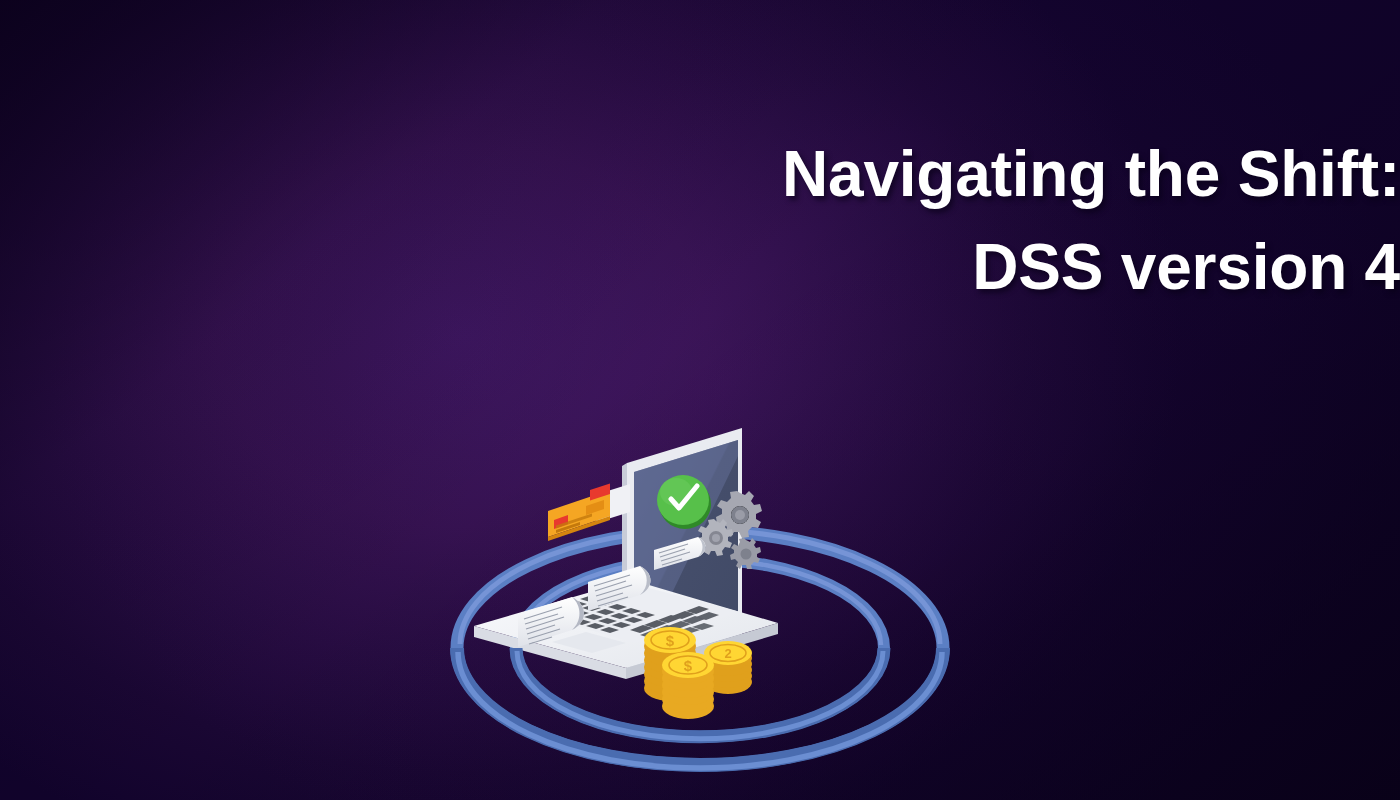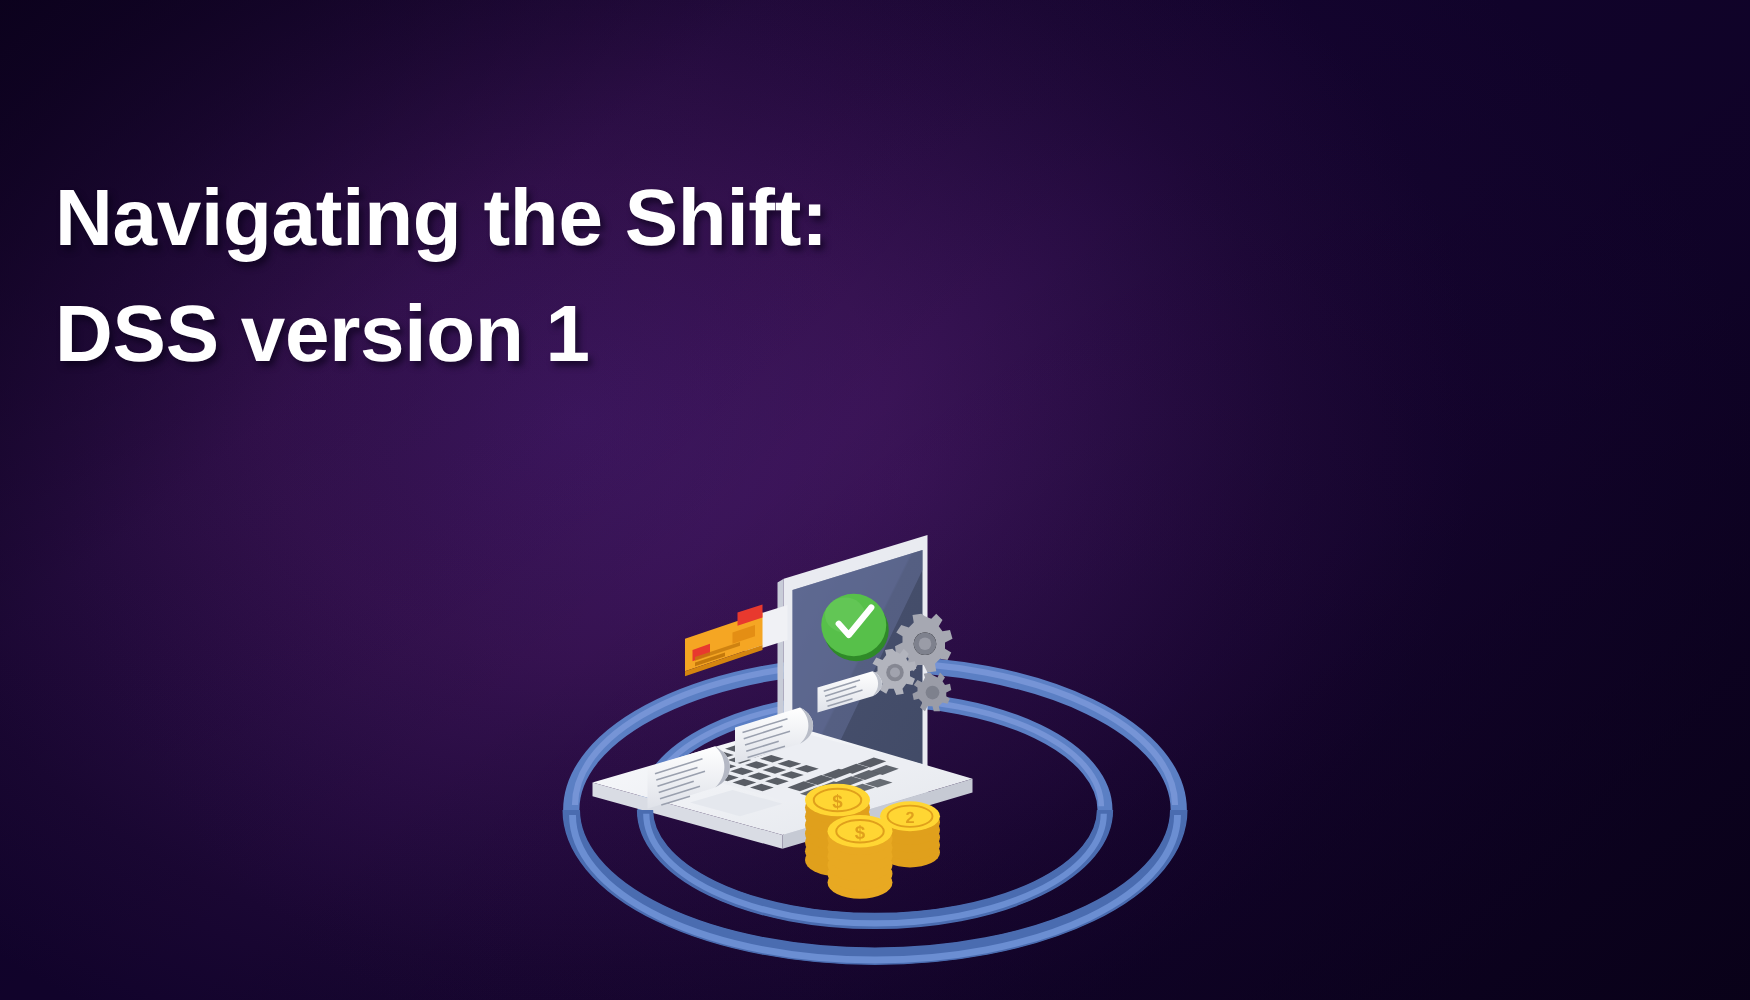--- a/index.html
+++ b/index.html
@@ -49,23 +49,22 @@
         rgba(10,1,26,0.10) 26%,
         rgba(10,1,26,0.00) 46%,
         rgba(10,1,26,0.22) 68%,
         rgba(8,1,22,0.88) 100%);
   }
 
   
   #title-block {
     position:absolute;
     left:0; right:0; top:128px;
-    text-align:left;
+    text-align:right;
     z-index:20;
-    margin-left:44px;
   }
   .title-line {
     display:block;
     color:#ffffff;
     font-family:"Liberation Sans", sans-serif;
     font-weight:bold;
     font-size:64px;
     line-height:93px;
     letter-spacing:-0.2px;
     text-shadow:3px 4px 5px rgba(8,1,22,0.62);
@@ -86,21 +85,21 @@
 
 <div id="banner">
 
   <div class="bg-base"></div>
   <div class="bg-glow"></div>
   <div class="bg-glow2"></div>
   <div class="bg-vignette"></div>
 
   <div id="title-block">
     <span class="title-line">Navigating the Shift:</span>
-    <span class="title-line">DSS version 1</span>
+    <span class="title-line">DSS version 4</span>
   </div>
 
   <div id="illustration">
     <svg viewBox="0 0 520 360" xmlns="http://www.w3.org/2000/svg">
       <defs>
         <linearGradient id="gScreen" x1="0" y1="0" x2="1" y2="1">
           <stop offset="0%" stop-color="#5b6690"></stop>
           <stop offset="46%" stop-color="#525c81"></stop>
           <stop offset="47%" stop-color="#454e6b"></stop>
           <stop offset="100%" stop-color="#414a66"></stop>

